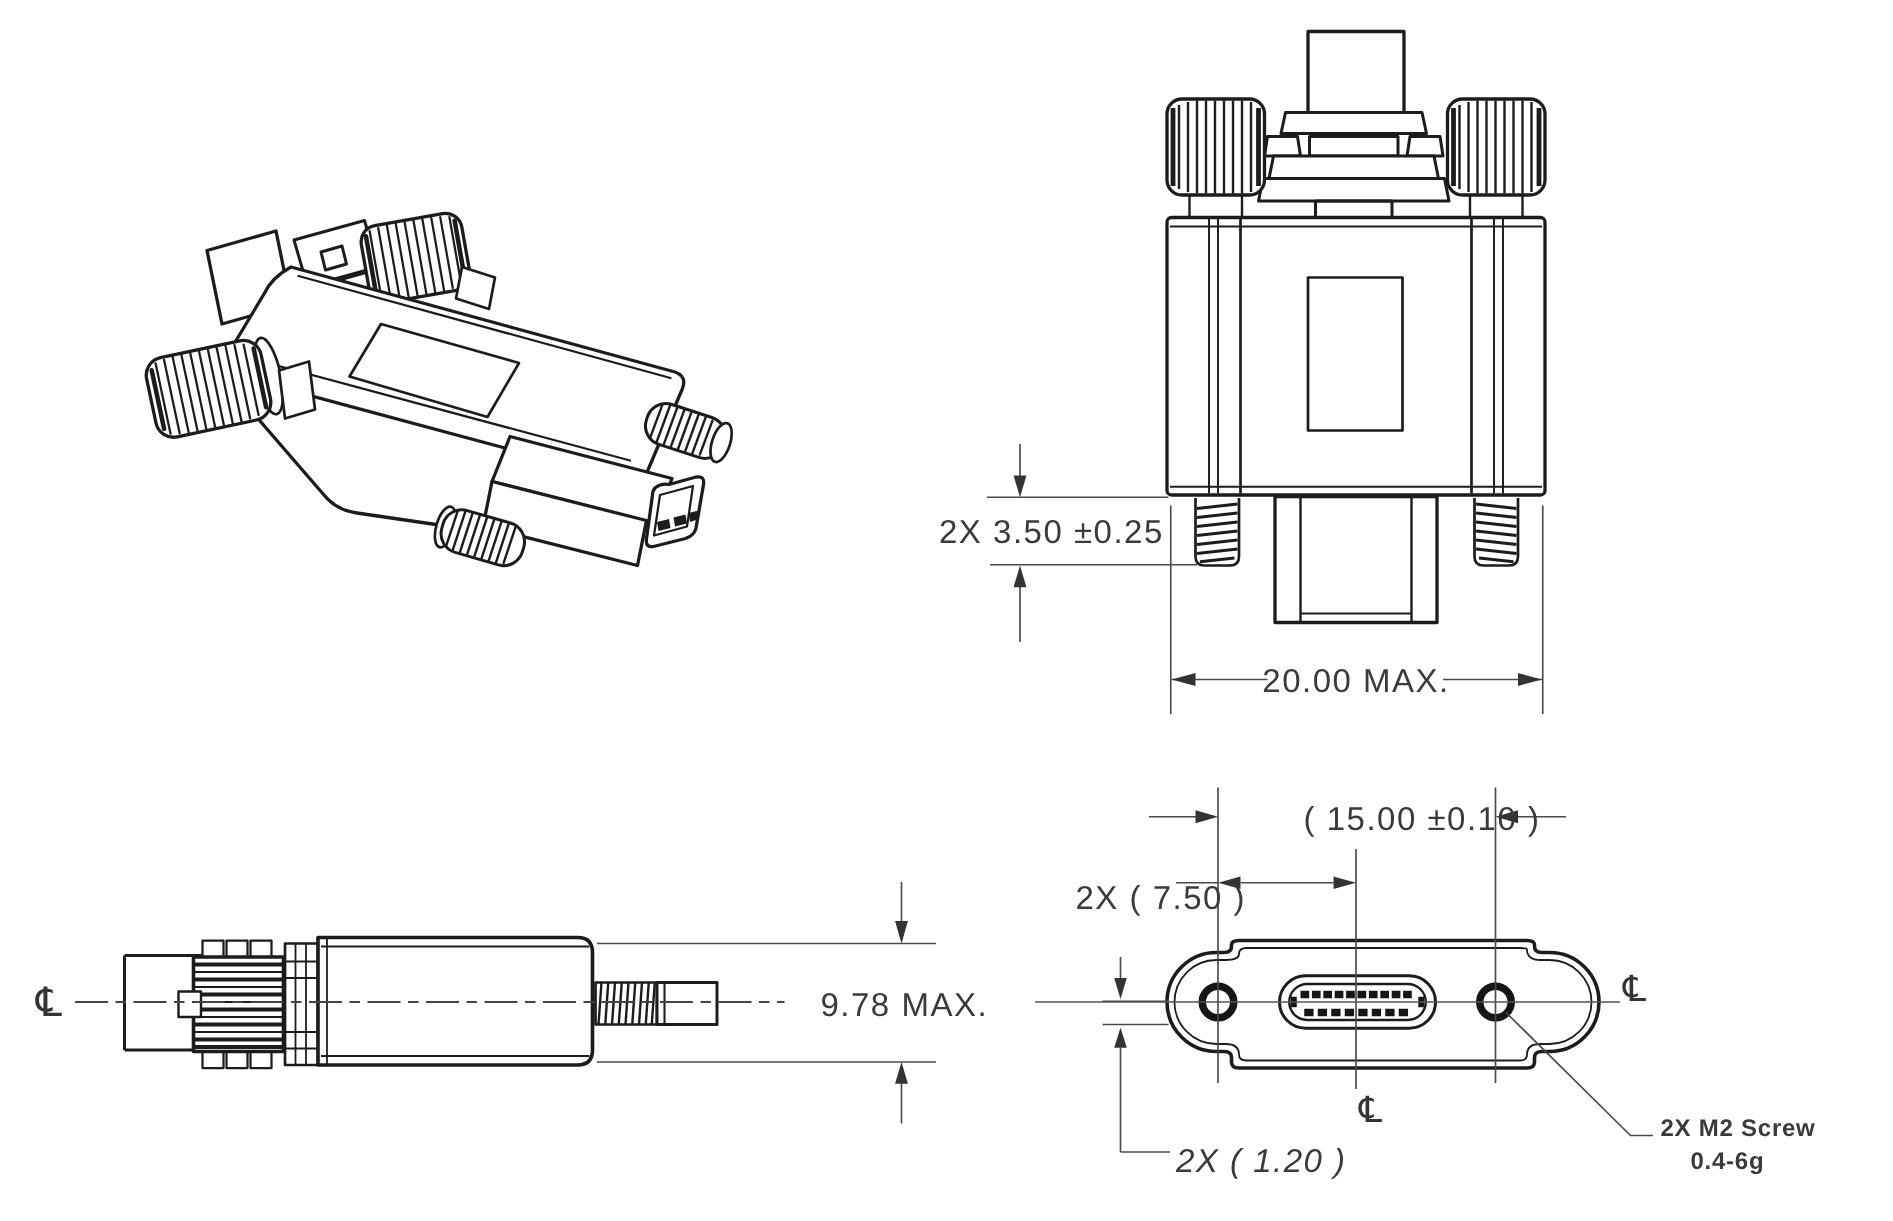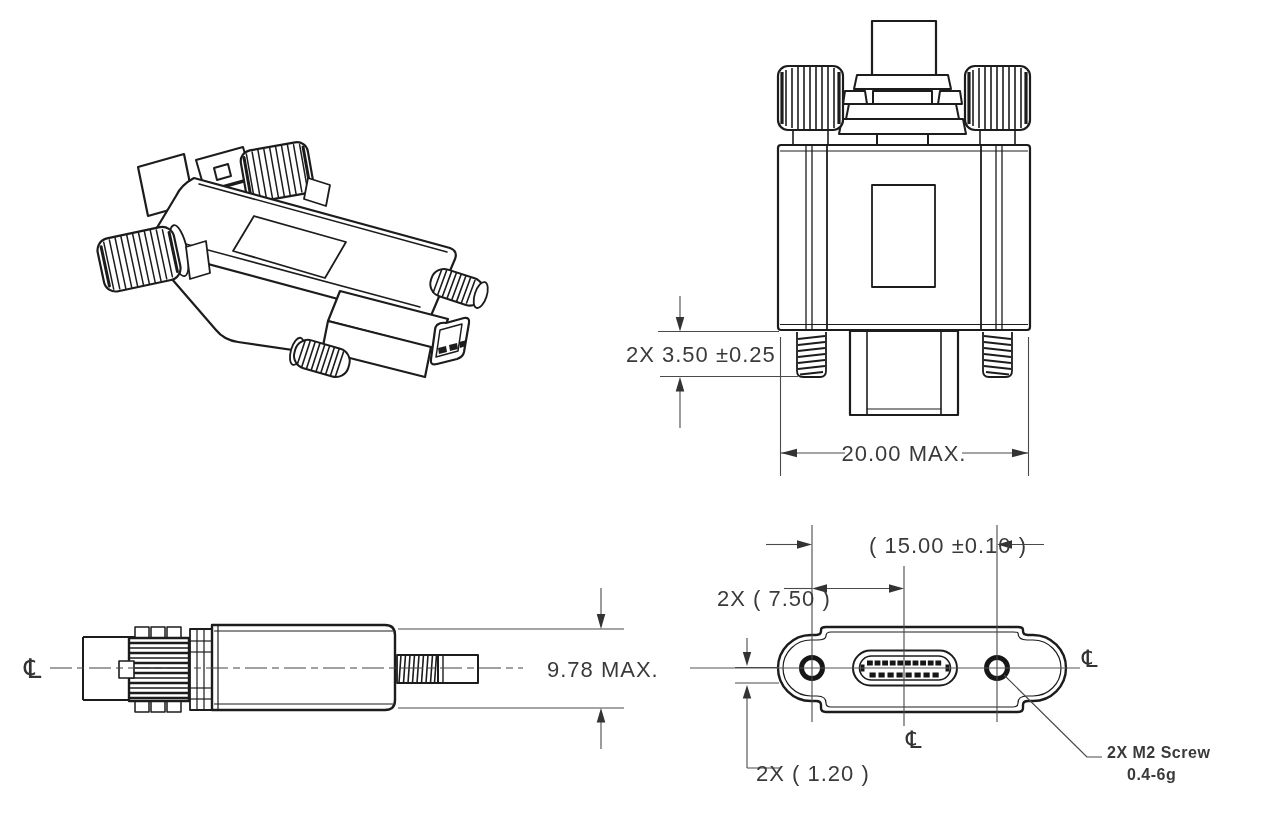--- a/index.html
+++ b/index.html
@@ -385,20 +385,20 @@
       <polyline points="1004,675 1087,757 1102,757"></polyline>
     </g>
   </g>
 </svg>
 
 <div class="lbl dim" style="left:626px;top:342px;">2X 3.50 ±0.25</div>
 <div class="lbl dim center" style="left:904px;top:454px;">20.00 MAX.</div>
 <div class="lbl dim" style="left:547px;top:657px;">9.78 MAX.</div>
 <div class="lbl dim center" style="left:903px;top:546px;margin-left:45px;">( 15.00 ±0.10 )</div>
 <div class="lbl dim" style="left:700px;top:586px;margin-left:17px;">2X ( 7.50 )</div>
-<div class="lbl dim" style="left:756px;top:761px;">2X ( 1.20 )</div>
+<div class="lbl dim" style="left:784px;top:761px;font-style:italic;">2X ( 1.20 )</div>
 <div class="lbl note" style="left:1107px;top:744px;">2X M2 Screw</div>
 <div class="lbl note" style="left:1107px;top:766px;margin-left:20px;">0.4-6g</div>
 <div class="lbl cl" style="left:24px;top:653px;font-size:27px;">℄</div>
 <div class="lbl cl" style="left:906px;top:726px;">℄</div>
 <div class="lbl cl" style="left:1082px;top:645px;">℄</div>
 
 </div>
 
 </body></html>

